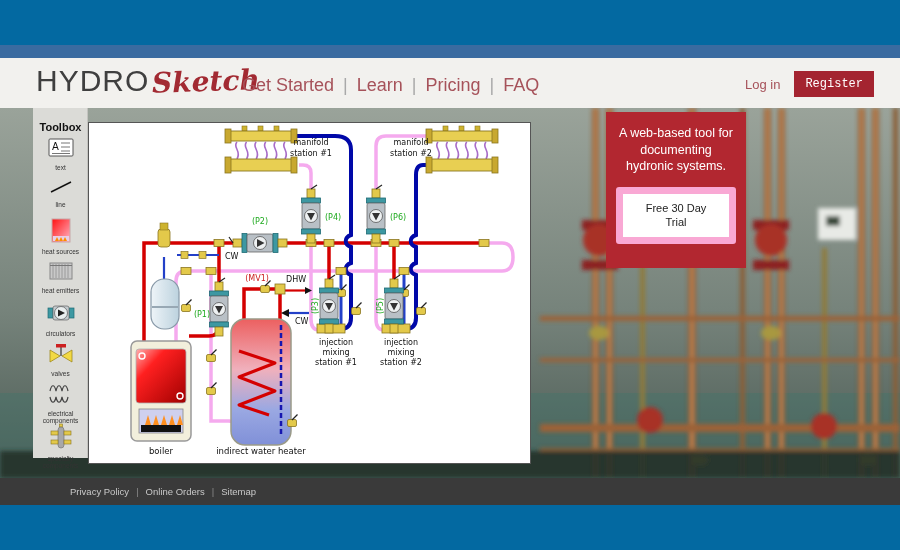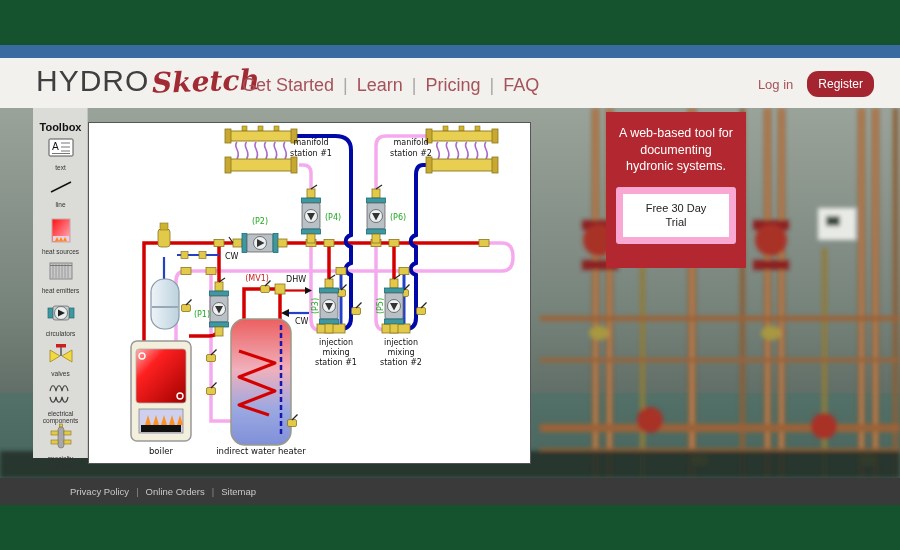--- a/index.html
+++ b/index.html
@@ -1,33 +1,33 @@
 <!DOCTYPE html>
 <html><head>
 <meta charset="utf-8">
 <style>
   html,body{margin:0;padding:0;background:#fff;}
-  .page{position:relative;width:900px;height:550px;overflow:hidden;background:#14532d;
+  .page{position:relative;width:900px;height:550px;overflow:hidden;background:#0369a1;
         font-family:"Liberation Sans",sans-serif;}
   
   .topbar{position:absolute;left:0;top:45px;width:900px;height:13px;background:#3a6ba0;}
   
   .header{position:absolute;left:0;top:58px;width:900px;height:50px;background:#f2f1ee;
           border-bottom:1px solid #e0dfdb;}
   .logo{position:absolute;left:36px;top:6px;display:flex;align-items:baseline;cursor:pointer;}
   .logo-hydro{font-size:30px;color:#3f3f3f;letter-spacing:1px;font-family:"Liberation Sans",sans-serif;}
   .logo-sketch{font-family:"DejaVu Serif",serif;font-style:italic;font-weight:bold;
                font-size:28px;color:#a22a32;margin-left:3px;transform:rotate(-2deg);}
   .nav{position:absolute;left:238px;top:17px;font-size:18px;color:#a6525a;}
   .nav a{color:#a6525a;text-decoration:none;margin:0 4px;cursor:pointer;}
   .nav .sep{color:#a9a9a9;margin:0 5px;}
   .auth{position:absolute;right:26px;top:13px;display:flex;align-items:center;}
   .login{font-size:13px;color:#a6525a;text-decoration:none;margin-right:14px;cursor:pointer;}
-  .register{background:#a42430;color:#fff;font-size:12px;padding:6px 11px;border-radius:11px;
-            border:none;cursor:pointer;font-family:Liberation Sans, sans-serif;}
+  .register{background:#a42430;color:#fff;font-size:12px;padding:6px 11px;border-radius:0;
+            border:none;cursor:pointer;font-family:Liberation Mono, monospace;}
   
   .main{position:absolute;left:0;top:108px;width:900px;height:370px;background:#6e7b74;overflow:hidden;}
   .photo{position:absolute;left:0;top:0;}
   
   .toolbox{position:absolute;left:33px;top:0;width:55px;height:350px;background:#dbdbd7;
            box-shadow:inset -1px 0 0 #c3c3bf;padding-top:13px;box-sizing:border-box;}
   .toolbox-title{font-size:11px;font-weight:bold;color:#111;text-align:center;margin-bottom:3px;}
   .tool{height:41px;text-align:center;cursor:pointer;}
   .tool-label{font-size:6.5px;color:#333;line-height:1.15;padding:0 2px;}
   

